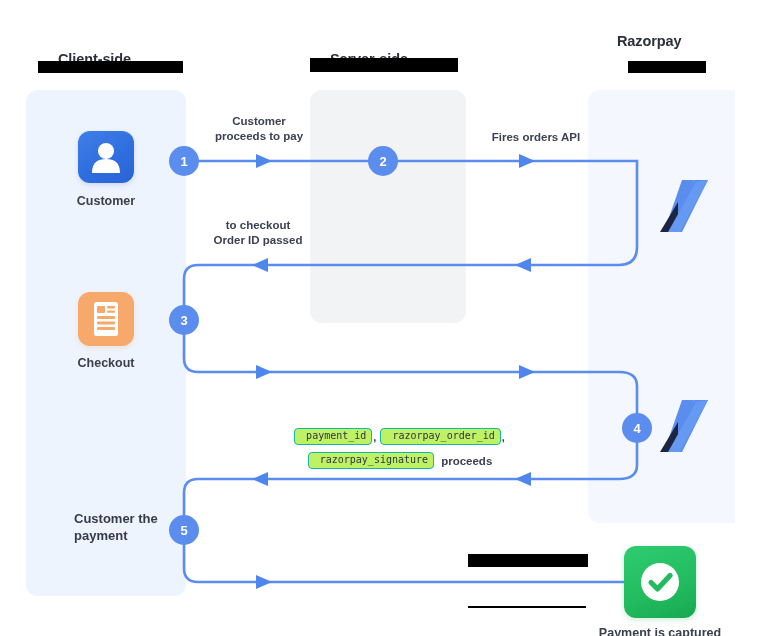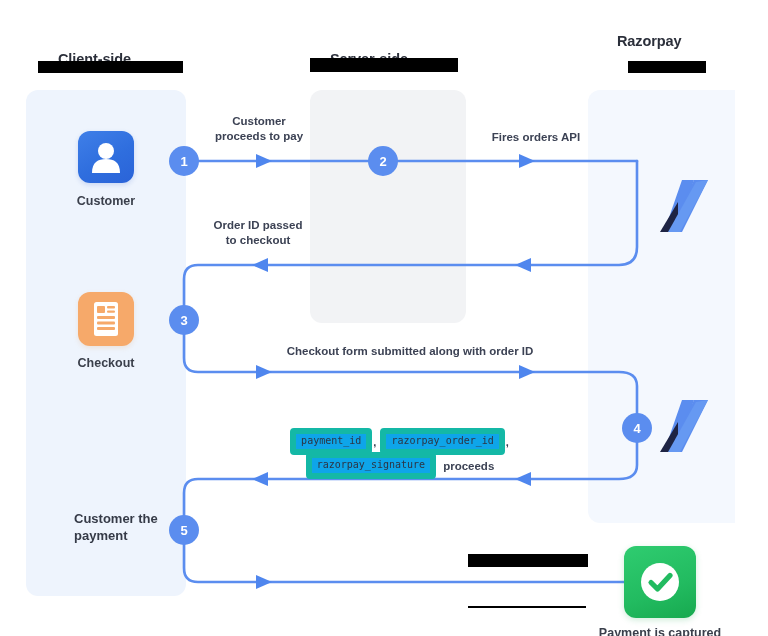--- a/index.html
+++ b/index.html
@@ -95,27 +95,27 @@
   .code-row {
     position: absolute;
     z-index: 5;
     text-align: center;
     white-space: nowrap;
     font-size: 11px;
     color: #3c4254;
   }
   .code-chip {
     display: inline-block;
-    border: 6px solid #14b8a6;
+    border: 1px solid #14b8a6;
     border-radius: 4px;
-    padding: 2px 5px 3px 5px;
+    padding: 2px 5px 3px 11px;
     font-family: "DejaVu Sans Mono", monospace;
     font-size: 10px;
     color: #2e3443;
-    background: #0ea5e9;
+    background: #bef264;
     line-height: 1;
     vertical-align: middle;
   }
   .code-sep {
     display: inline-block;
     font-weight: 700;
     vertical-align: middle;
     padding: 0 1px;
   }
   .code-tail {
@@ -246,28 +246,25 @@
   <div class="edge-label" style="left:194px; top:86px; width:130px;">
     <div>Customer</div>
     <div>proceeds to pay</div>
   </div>
 
   <div class="edge-label" style="left:456px; top:102px; width:160px;">
     <div>Fires orders API</div>
   </div>
 
   <div class="edge-label" style="left:190px; top:190px; width:136px;">
+    <div>to checkout</div>
     <div>Order ID passed</div>
-    <div>to checkout</div>
-  </div>
-
-
-  <div class="edge-label" style="left:232px; top:316px; width:356px;">
-    <div>Checkout form submitted along with order ID</div>
-  </div>
+  </div>
+
+
 
   <div class="code-row" style="left:230px; top:400px; width:340px;">
     <span class="code-chip">payment_id</span><span class="code-sep">,</span>
     <span class="code-chip">razorpay_order_id</span><span class="code-sep">,</span>
   </div>
   <div class="code-row" style="left:230px; top:424px; width:340px;">
     <span class="code-chip">razorpay_signature</span>
     <span class="code-tail">proceeds</span>
   </div>
 

